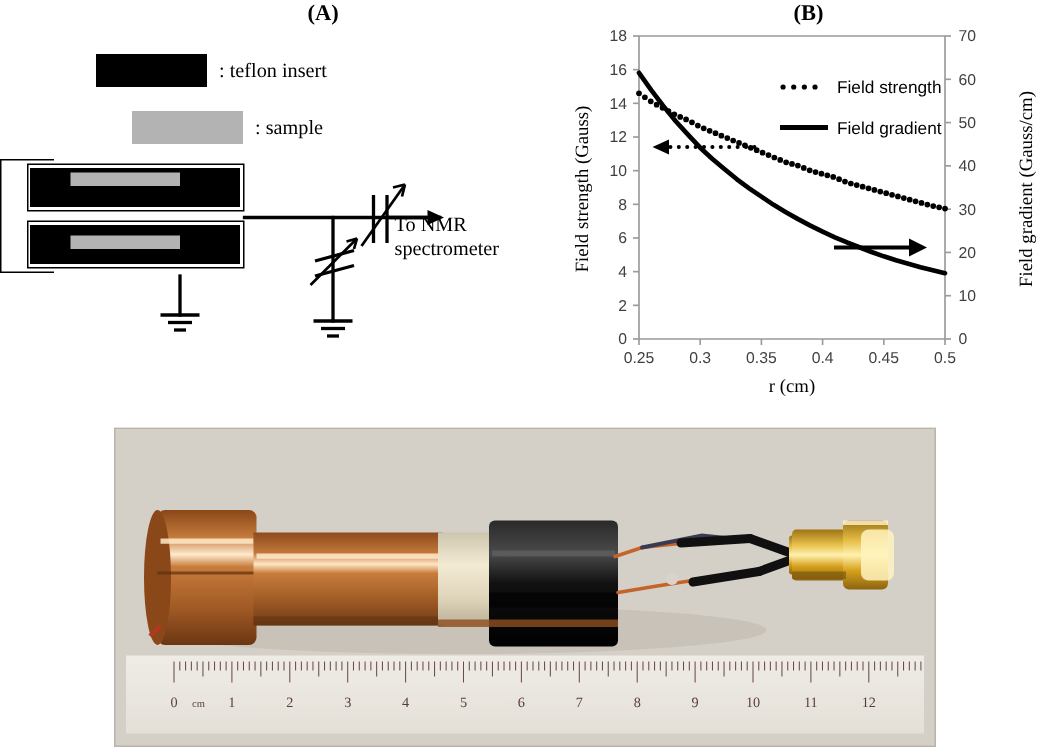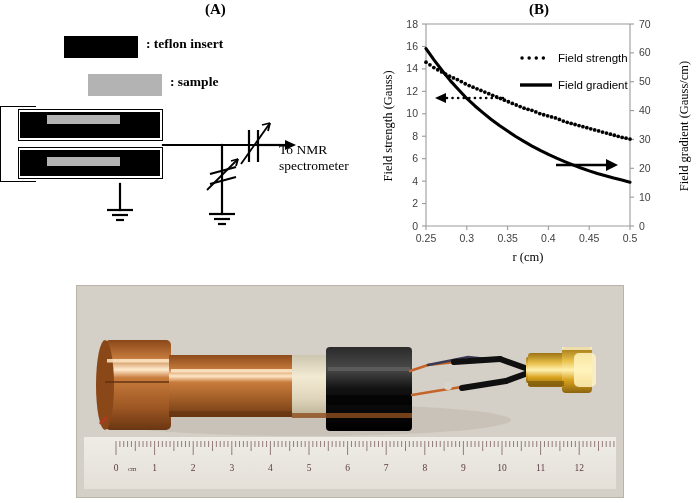--- a/index.html
+++ b/index.html
@@ -35,22 +35,21 @@
 
   
   #panel-a {
     position: absolute;
     left: 0; top: 14px;
     width: 375px; height: 236px;
   }
   .legend-row {
     position: absolute;
     display: flex;
-    align-items: flex-start;
-    font-weight: bold;
+    align-items: center;
   }
   .legend-swatch {
     width: 74px;
     height: 22px;
     display: block;
   }
   .legend-swatch.teflon { background: #000000; }
   .legend-swatch.sample { background: #b3b3b3; }
   .legend-text {
     font-family: "Liberation Serif", serif;
@@ -99,21 +98,21 @@
 
   
   #circuit-svg {
     position: absolute;
     left: 0; top: 0;
     width: 375px; height: 236px;
     overflow: visible;
   }
   .nmr-text {
     position: absolute;
-    left: 279px; top: 128px;
+    left: 263px; top: 128px;
     font-family: "Liberation Serif", serif;
     font-size: 13.5px;
     line-height: 1.22;
     white-space: nowrap;
   }
 
   
   #panel-b {
     position: absolute;
     left: 378px; top: 14px;

